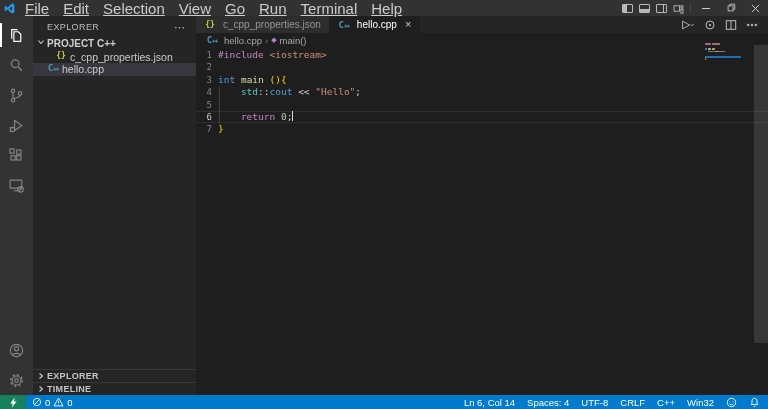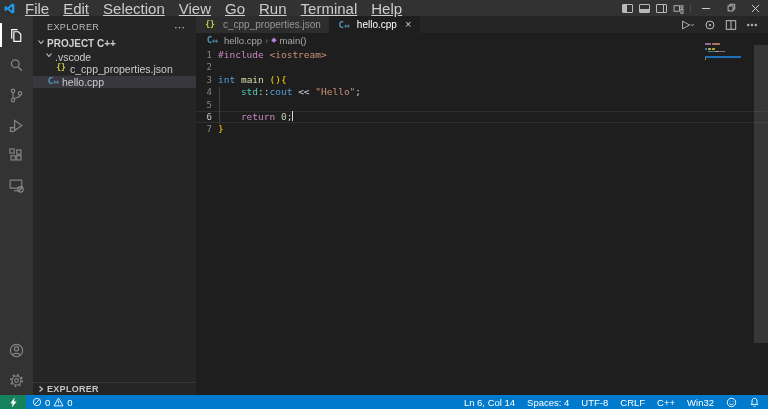--- a/index.html
+++ b/index.html
@@ -206,45 +206,45 @@
       </div>
       <div class="tree">
         <div class="tree-row tree-root" style="padding-left:4px">
           <span class="chev">
               <svg width="8" height="8" viewBox="0 0 8 8" fill="none" stroke="#cccccc" stroke-width="1.1">
                 <path d="M1.5 2.5l2.5 3 2.5-3"></path>
               </svg>
             </span>
           <span>PROJECT C++</span>
         </div>
-        <div class="tree-row" style="padding-left:12px">
-          <span class="chev">
-              <svg width="8" height="8" viewBox="0 0 8 8" fill="none" stroke="#cccccc" stroke-width="1.1">
-                <path d="M1.5 2.5l2.5 3 2.5-3"></path>
-              </svg>
-            </span>
-          <span>.vscode</span>
-        </div>
         <div class="tree-row" style="padding-left:22px">
           <span class="ficon json">{}</span>
           <span>c_cpp_properties.json</span>
         </div>
         <div class="tree-row selected" style="padding-left:14px">
           <span class="ficon cpp">C<small>++</small></span>
           <span>hello.cpp</span>
         </div>
       </div>
       <div class="sb-bottom">
         <div class="sb-section">
           <span class="chev">
               <svg width="8" height="8" viewBox="0 0 8 8" fill="none" stroke="#cccccc" stroke-width="1.1">
                 <path d="M2.5 1.5l3 2.5-3 2.5"></path>
               </svg>
             </span>
           <span>EXPLORER</span>
+        </div>
+        <div class="sb-section">
+          <span class="chev">
+              <svg width="8" height="8" viewBox="0 0 8 8" fill="none" stroke="#cccccc" stroke-width="1.1">
+                <path d="M2.5 1.5l3 2.5-3 2.5"></path>
+              </svg>
+            </span>
+          <span>TIMELINE</span>
         </div>
       </div>
     </div>
 
     <div class="editorgroup">
       <div class="tabbar">
         <div class="tab inactive">
           <span class="ficon json">{}</span>
           <span>c_cpp_properties.json</span>
         </div>

